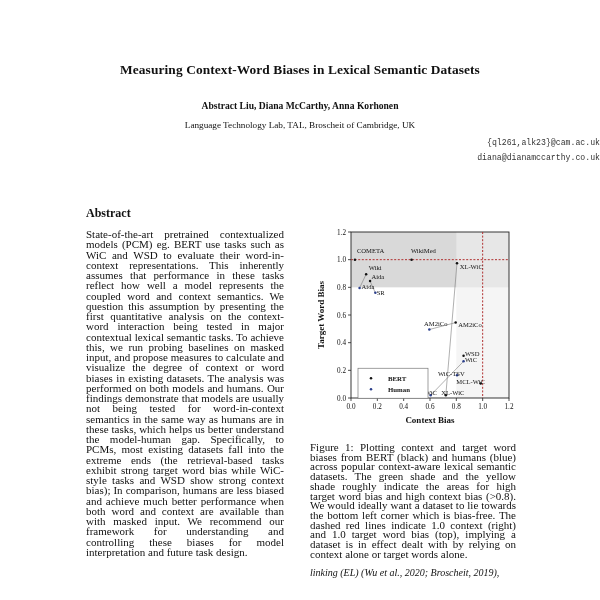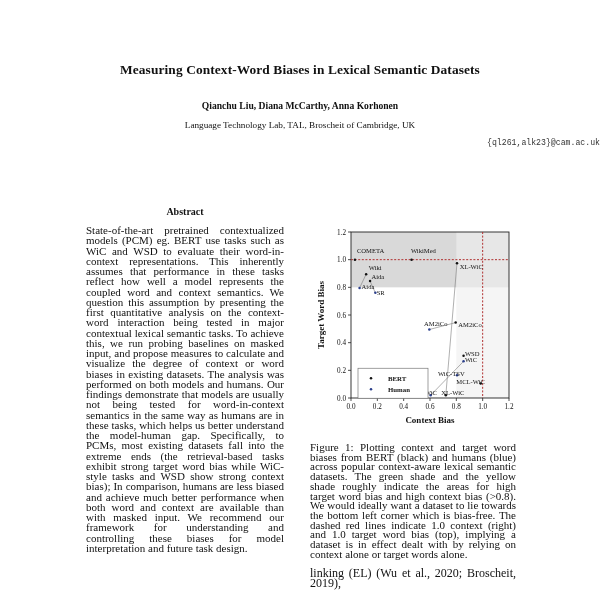--- a/index.html
+++ b/index.html
@@ -28,52 +28,53 @@
     font-family:"Liberation Mono", monospace;font-size:8.2px;color:#333;
   }
   .email.e1{top:138px;}
   .email.e2{top:153px;}
 
   
   .col-left{
     position:absolute;left:86px;top:206px;width:198px;
   }
   .abstract-head{
-    text-align:center;font-size:10px;font-weight:bold;margin:0 0 8px 0;
+    font-size:12px;font-weight:bold;margin:0 0 8px 0;
   }
   .abstract-body{
     font-size:11px;line-height:10.25px;text-align:justify;
     text-justify:inter-word;hyphens:manual;
   }
 
   
   .figure-wrap{position:absolute;left:313px;top:222px;width:204px;height:218px;}
   .fig-caption{
     position:absolute;left:310px;top:443px;width:206px;
     font-size:11px;line-height:9.7px;text-align:justify;
   }
   .right-body{
     position:absolute;left:310px;top:568px;width:206px;
-    font-size:12px;line-height:10.25px;text-align:justify;
+    font-size:10px;line-height:10.25px;text-align:justify;font-style:italic;
   }
   svg{display:block;}
   .ax-label{font-family:"Liberation Serif",serif;font-size:9px;font-weight:bold;fill:#111;}
   .tick-label{font-family:"Liberation Serif",serif;font-size:7.2px;fill:#111;}
   .pt-label{font-family:"Liberation Serif",serif;font-size:6.6px;fill:#111;}
   .leg-label{font-family:"Liberation Serif",serif;font-size:6.8px;font-weight:bold;fill:#111;}
 </style>
 </head>
 <body>
 
 <div class="page">
 
   <div class="title">Measuring Context-Word Biases in Lexical Semantic Datasets</div>
-  <div class="authors">Qianchu Liu, Diana McCarthy,  Anna Korhonen</div>
+  <div class="authors">Abstract Liu, Diana McCarthy,  Anna Korhonen</div>
   <div class="affil">Language Technology Lab, TAL, Broscheit of Cambridge, UK</div>
   <div class="email e1">{ql261,alk23}@cam.ac.uk</div>
+  <div class="email e2">diana@dianamccarthy.co.uk</div>
 
   <div class="col-left">
     <div class="abstract-head">Abstract</div>
     <div class="abstract-body">State-of-the-art pretrained contextualized models (PCM) eg. BERT use tasks such as WiC and WSD to evaluate their word-in-context representations. This inherently assumes that performance in these tasks reflect how well a model represents the coupled word and context semantics. We question this assumption by presenting the first quantitative analysis on the context-word interaction being tested in major contextual lexical semantic tasks. To achieve this, we run probing baselines on masked input, and propose measures to calculate and visualize the degree of context or word biases in existing datasets. The analysis was performed on both models and humans. Our findings demonstrate that models are usually not being tested for word-in-context semantics in the same way as humans are in these tasks, which helps us better understand the model-human gap. Specifically, to PCMs, most existing datasets fall into the extreme ends (the retrieval-based tasks exhibit strong target word bias while WiC-style tasks and WSD show strong context bias); In comparison, humans are less biased and achieve much better performance when both word and context are available than with masked input. We recommend our framework for understanding and controlling these biases for model interpretation and future task design.</div>
   </div>
 
   <div class="figure-wrap">
     <svg id="chart" width="204" height="218" viewBox="0 0 204 218">
         <rect x="38" y="10" width="158" height="55.333333333333314" fill="#d9d9d9"></rect>
         <rect x="143.33333333333334" y="10" width="52.66666666666666" height="166" fill="#efefef" opacity="0.62"></rect>

